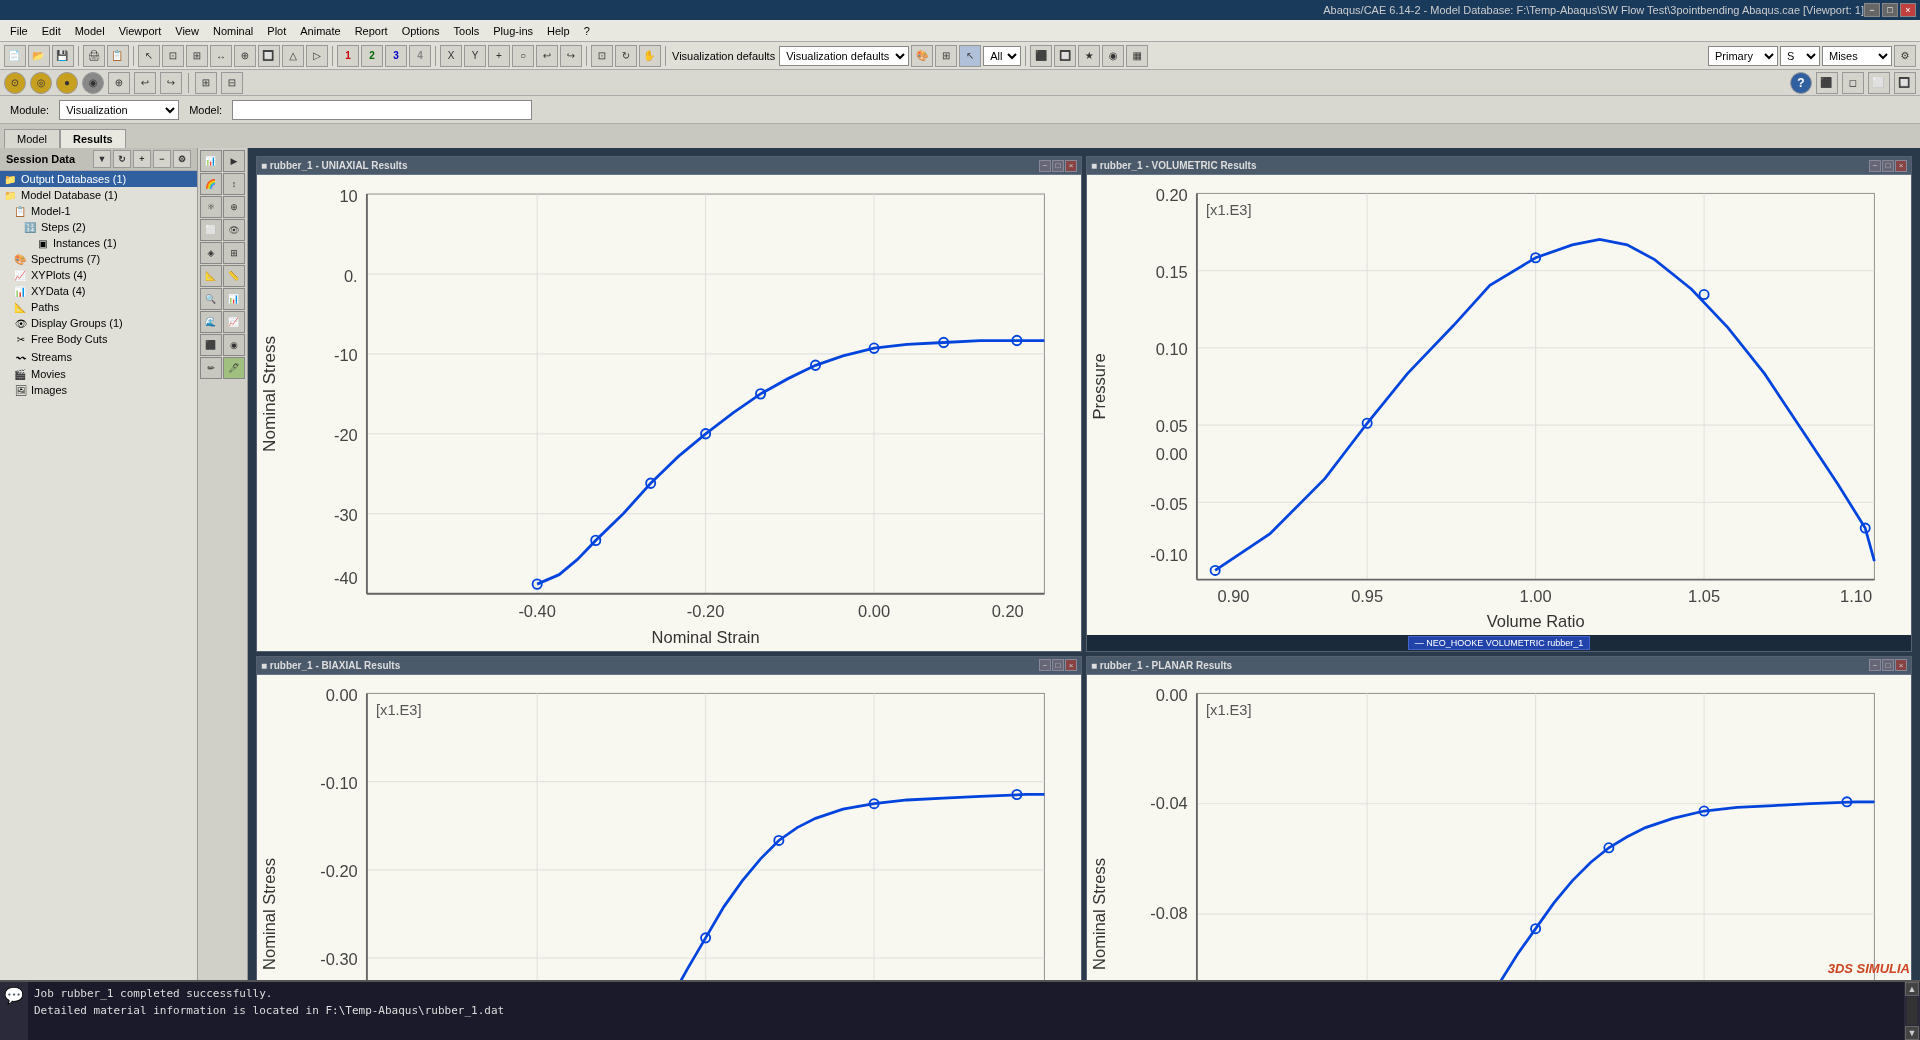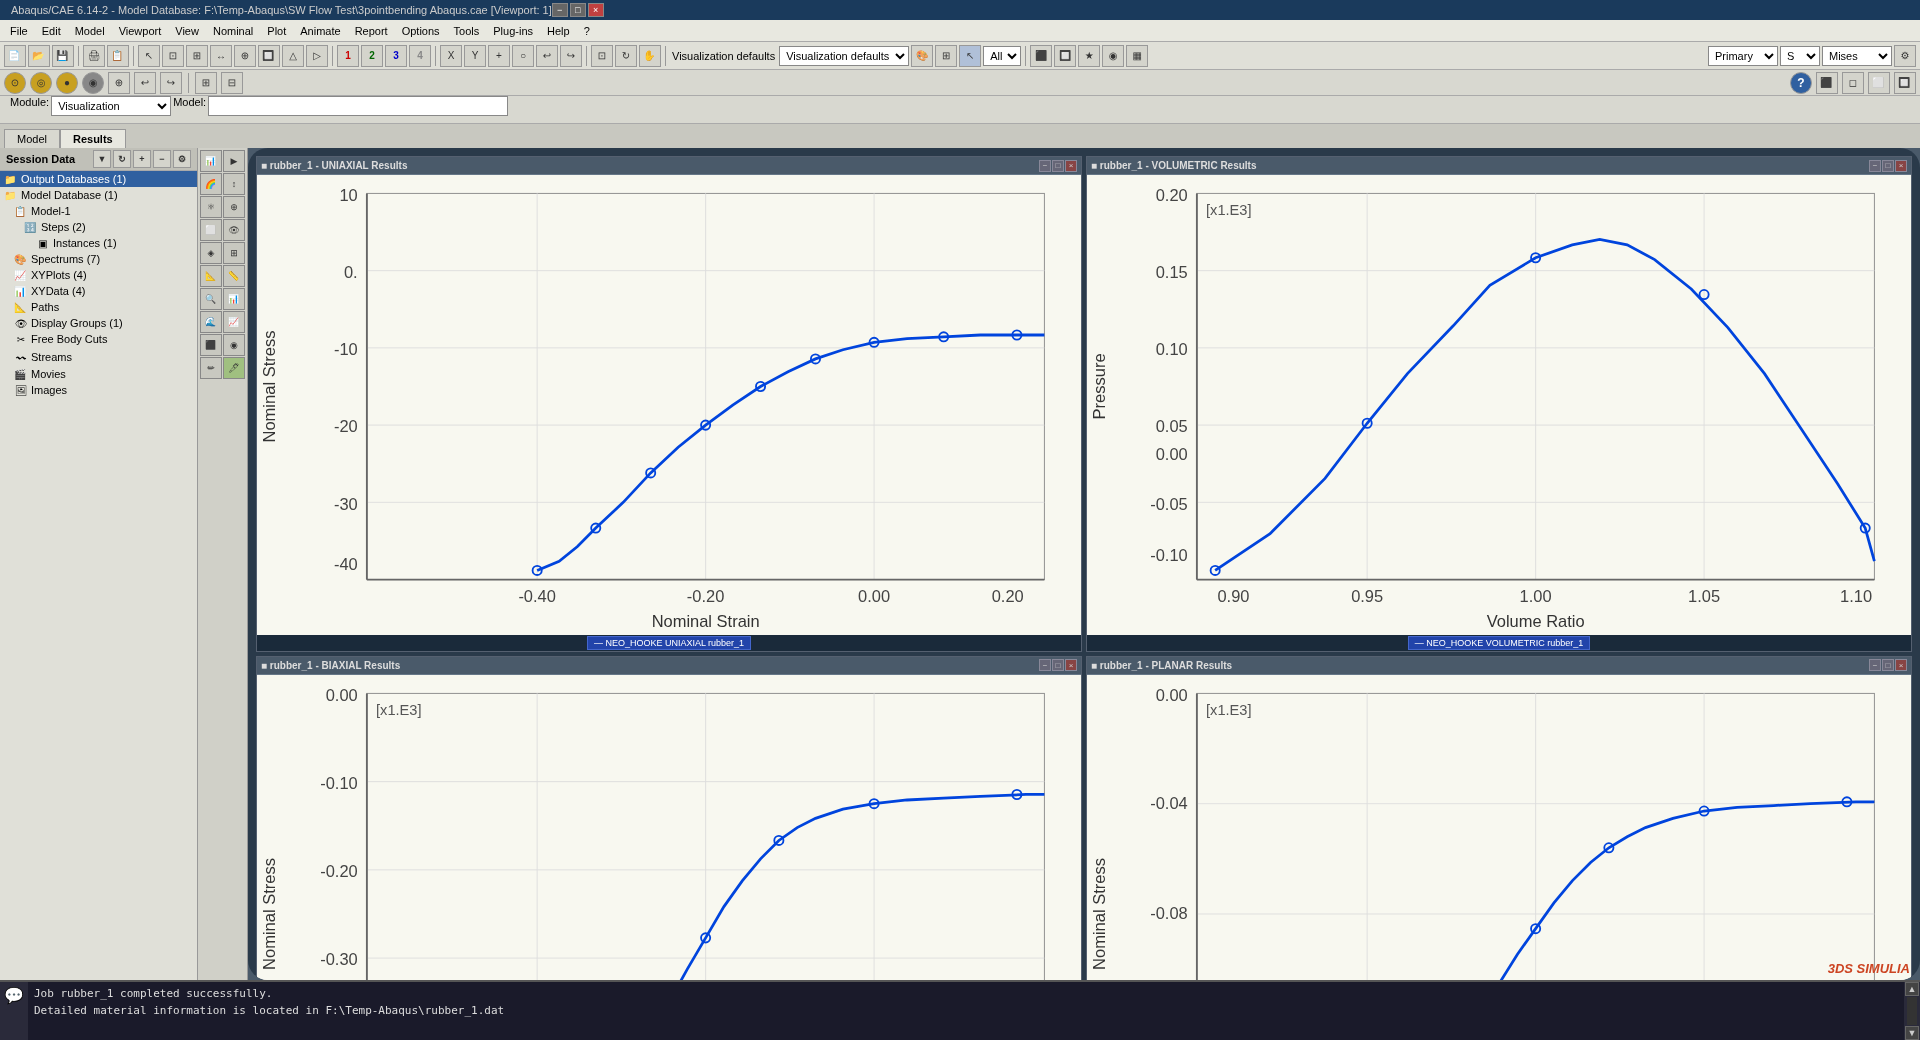--- a/index.html
+++ b/index.html
@@ -4,22 +4,22 @@
   <style>
     * { margin: 0; padding: 0; box-sizing: border-box; }
     body { width: 1920px; height: 1040px; background: #4a5a6a; font-family: 'Segoe UI', Arial, sans-serif; font-size: 11px; overflow: hidden; }
 
     
     #titlebar {
       background: #1a3a5c;
       height: 20px;
       display: flex;
       align-items: center;
-      justify-content: flex-start;
-      padding: 0 11px;
+      justify-content: flex-end;
+      padding: 0 4px;
       color: #ccc;
       font-size: 11px;
     }
     #titlebar .controls { display: flex; gap: 2px; }
     #titlebar .win-btn {
       width: 16px; height: 14px;
       background: #666;
       border: 1px solid #888;
       display: flex; align-items: center; justify-content: center;
       font-size: 9px; cursor: pointer; color: #fff;
@@ -63,23 +63,23 @@
       background: white;
       padding: 0 2px;
       width: 100px;
     }
 
     
     #modulebar {
       background: #d8d8d0;
       height: 28px;
       display: flex;
-      align-items: flex-start;
+      align-items: center;
       padding: 0 8px;
-      gap: 0;
+      gap: 8px;
       border-bottom: 1px solid #aaa;
     }
 
     
     #tabs {
       background: #c8c8c0;
       height: 24px;
       display: flex;
       align-items: flex-end;
       padding: 0 4px;
@@ -139,21 +139,20 @@
       color: #333;
     }
     .ltb-row { display: flex; gap: 1px; }
 
     
     #viewport {
       flex: 1;
       background: #2a3a4a;
       position: relative;
       overflow: hidden;
-      border-radius: 20px;
     }
 
     
     .chart-grid {
       display: grid;
       grid-template-columns: 1fr 1fr;
       grid-template-rows: 1fr 1fr;
       gap: 0;
       width: 100%;
       height: 100%;
@@ -601,23 +600,20 @@
             <circle cx="185" cy="192" r="2.5" fill="none" stroke="#0044dd" stroke-width="1"></circle>
             <circle cx="215" cy="162" r="2.5" fill="none" stroke="#0044dd" stroke-width="1"></circle>
             <circle cx="245" cy="136" r="2.5" fill="none" stroke="#0044dd" stroke-width="1"></circle>
             <circle cx="275" cy="115" r="2.5" fill="none" stroke="#0044dd" stroke-width="1"></circle>
             <circle cx="305" cy="100" r="2.5" fill="none" stroke="#0044dd" stroke-width="1"></circle>
             <circle cx="337" cy="91" r="2.5" fill="none" stroke="#0044dd" stroke-width="1"></circle>
             <circle cx="375" cy="88" r="2.5" fill="none" stroke="#0044dd" stroke-width="1"></circle>
             <circle cx="415" cy="87" r="2.5" fill="none" stroke="#0044dd" stroke-width="1"></circle>
           </svg>
         </div>
-        <div class="chart-footer">
-          <span class="chart-legend">— NEO_HOOKE UNIAXIAL rubber_1</span>
-        </div>
       </div>
 
       <div class="chart-panel">
         <div class="chart-titlebar">
           <span class="chart-title">■ rubber_1 - VOLUMETRIC Results</span>
           <div class="chart-winctrls">
             <div class="chart-winbtn">−</div>
             <div class="chart-winbtn">□</div>
             <div class="chart-winbtn" style="background:#884444">×</div>
           </div>

